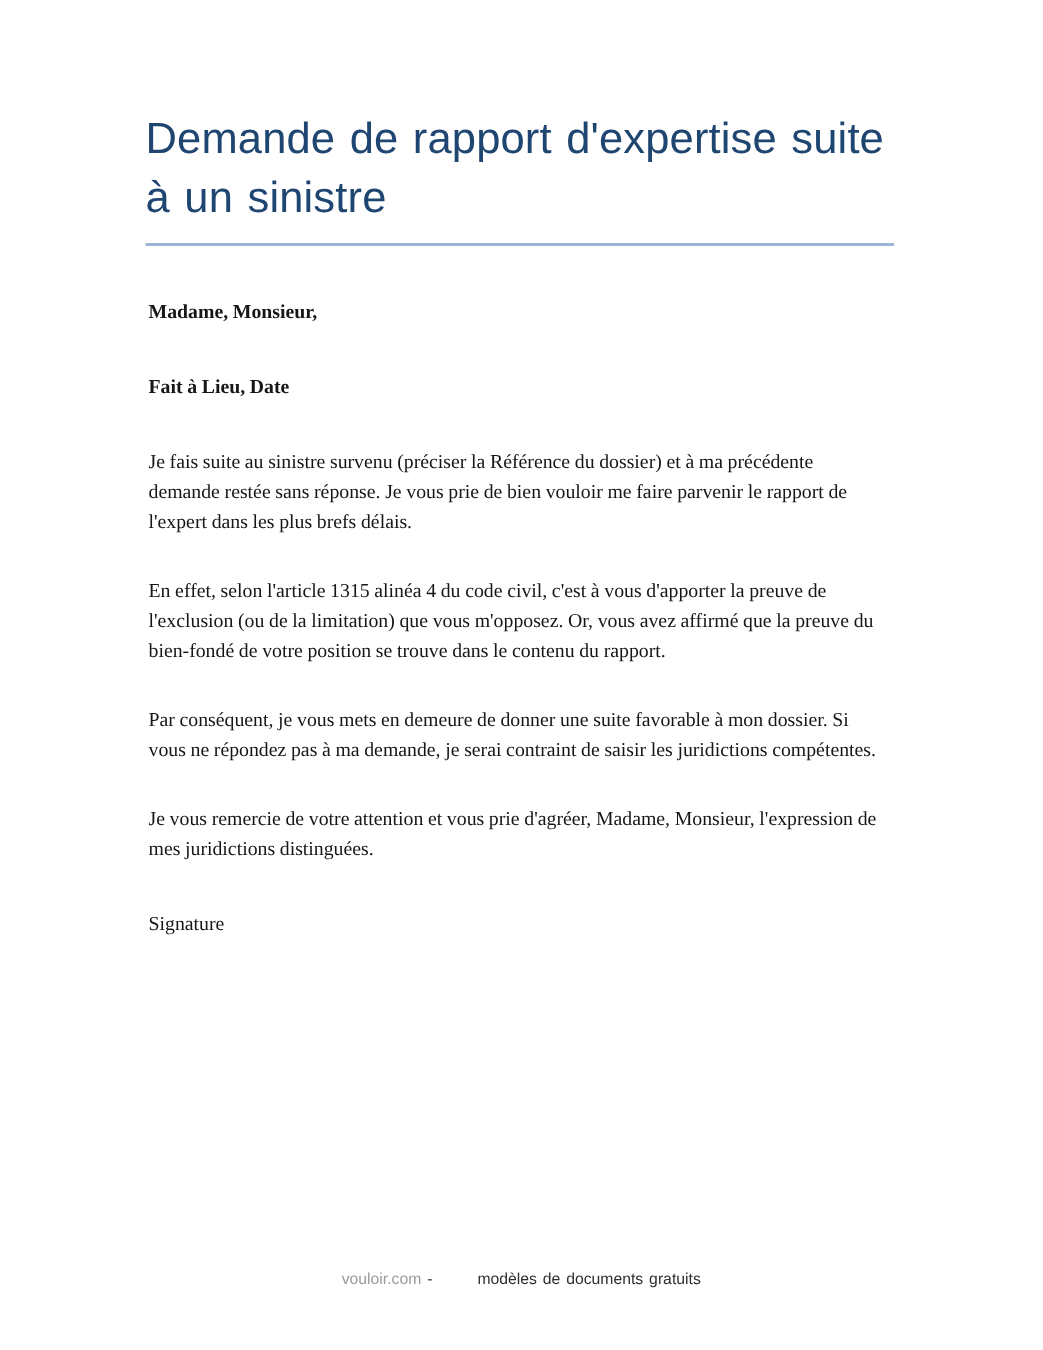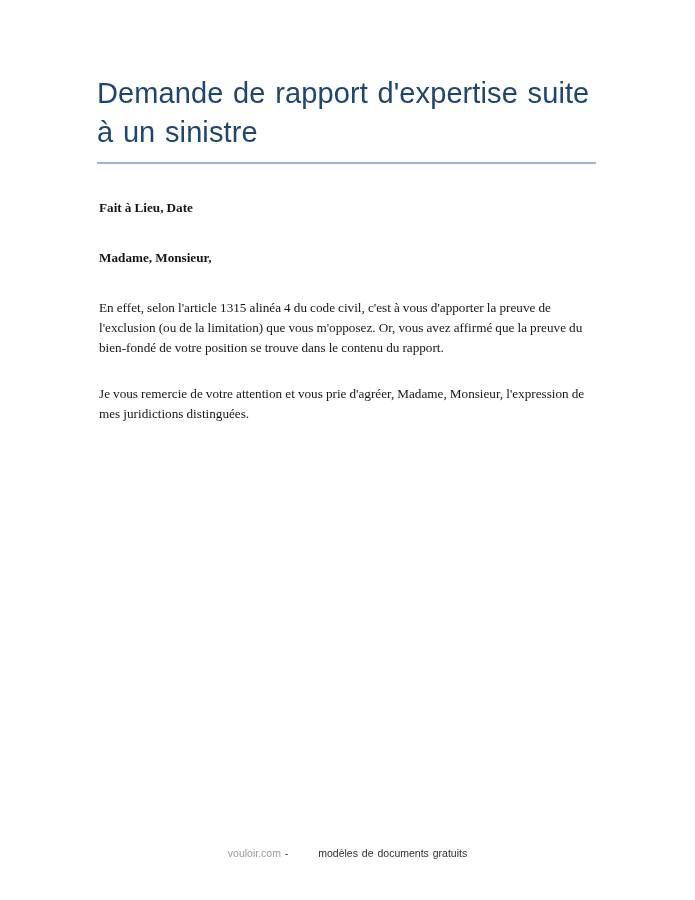--- a/index.html
+++ b/index.html
@@ -98,30 +98,33 @@
 
 <div id="page">
 
   <div class="title-block">
     <h1 class="doc-title">Demande de rapport d'expertise suite à un sinistre</h1>
     <div class="title-rule"></div>
   </div>
 
   <div class="body-block">
 
+    <p class="para para-bold gap-xl">Madame, Monsieur,</p>
+
     <p class="para para-bold gap-xl">Fait à Lieu, Date</p>
 
-    <p class="para para-bold gap-xl">Madame, Monsieur,</p>
-
+    <p class="para gap-lg">Je fais suite au sinistre survenu (préciser la Référence du dossier) et à ma précédente demande restée sans réponse. Je vous prie de bien vouloir me faire parvenir le rapport de l'expert dans les plus brefs délais.</p>
 
     <p class="para gap-lg">En effet, selon l'article 1315 alinéa 4 du code civil, c'est à vous d'apporter la preuve de l'exclusion (ou de la limitation) que vous m'opposez. Or, vous avez affirmé que la preuve du bien-fondé de votre position se trouve dans le contenu du rapport.</p>
 
+    <p class="para gap-lg">Par conséquent, je vous mets en demeure de donner une suite favorable à mon dossier. Si vous ne répondez pas à ma demande, je serai contraint de saisir les juridictions compétentes.</p>
 
     <p class="para gap-xl">Je vous remercie de votre attention et vous prie d'agréer, Madame, Monsieur, l'expression de mes juridictions distinguées.</p>
 
+    <p class="para gap-sm">Signature</p>
 
   </div>
 
   <div class="footer">
     <span class="site">vouloir.com</span><span class="sep"> - </span><span class="tagline">modèles de documents gratuits</span>
   </div>
 
 </div>
 
 </body></html>

